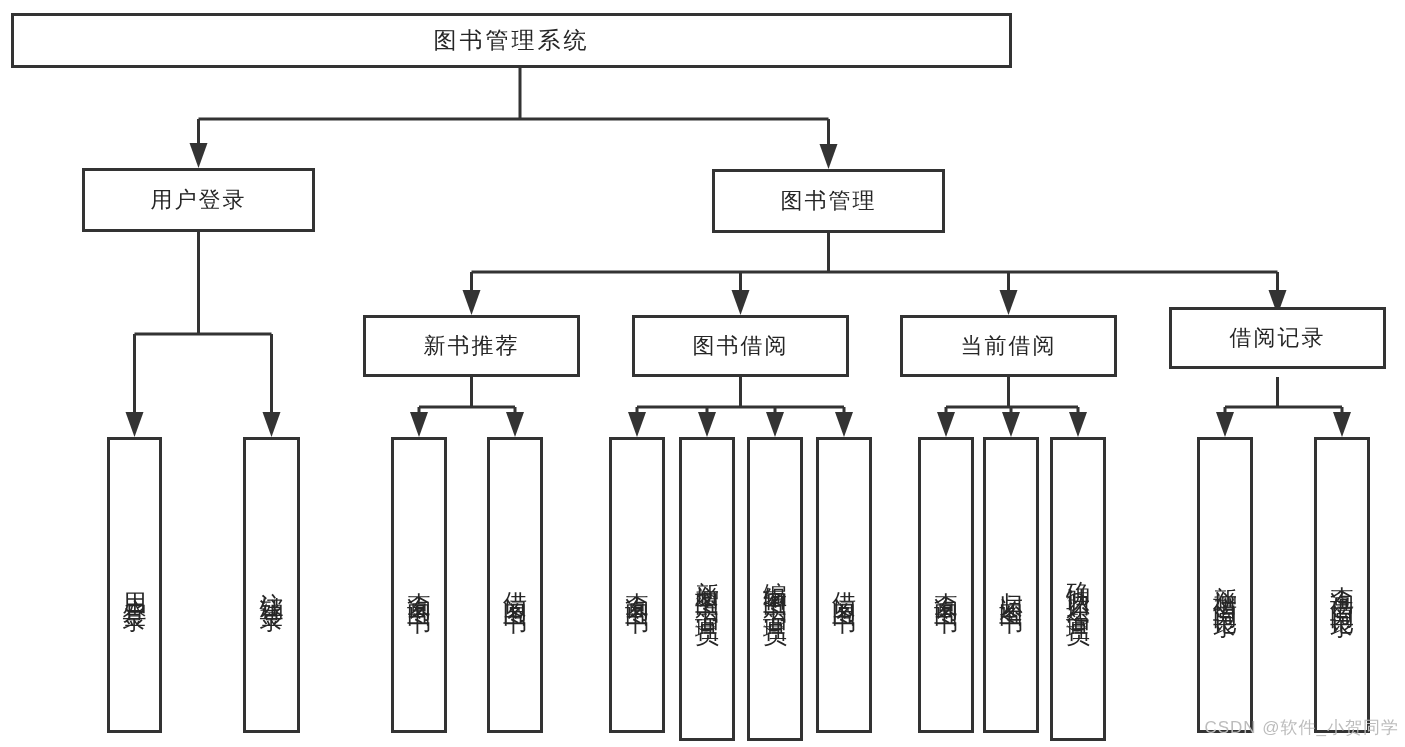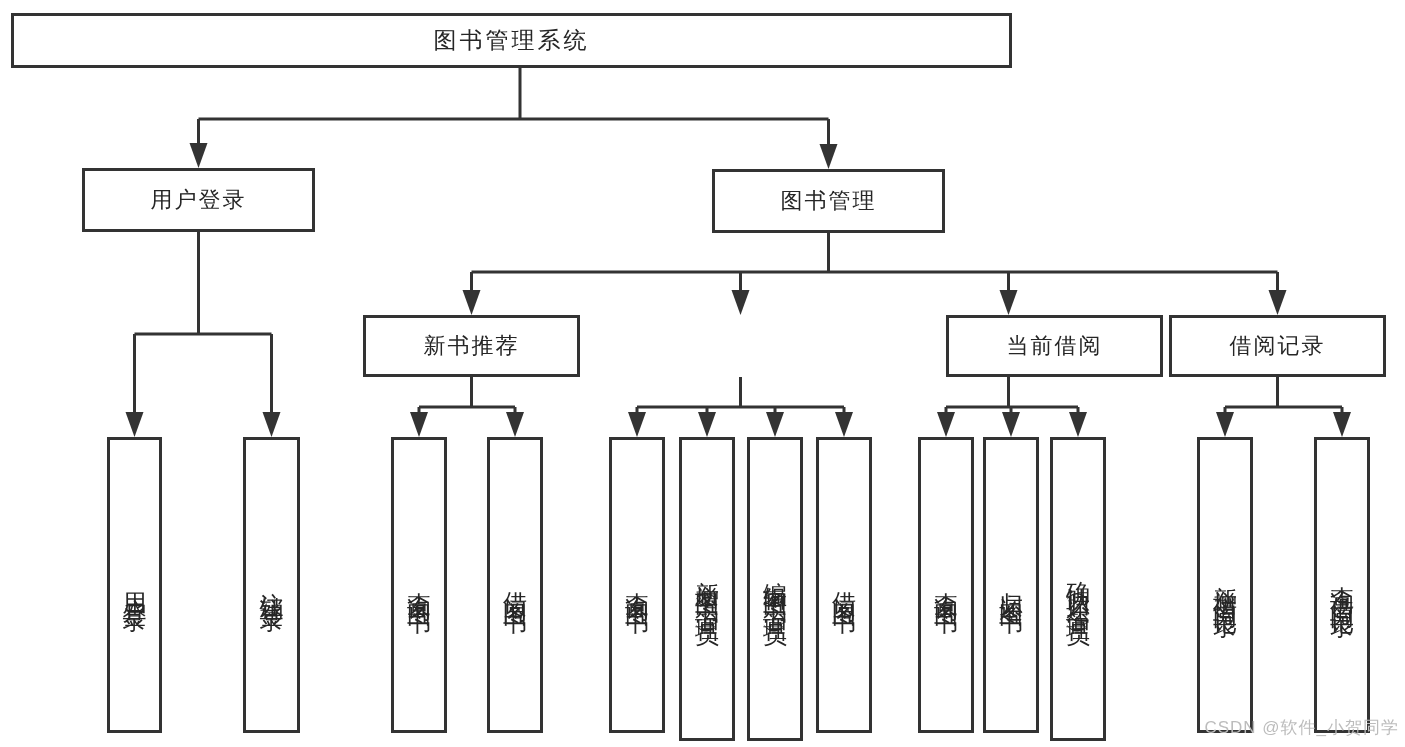--- a/index.html
+++ b/index.html
@@ -38,22 +38,22 @@
     color:#bcbcbc;
     z-index:3;
     white-space:nowrap;
   }
   
   #n-root       { left:11px;   top:13px;  width:1001px; height:55px; }
   #n-user-login { left:82px;   top:168px; width:233px;  height:64px; }
   #n-book-mgmt  { left:712px;  top:169px; width:233px;  height:64px; }
   #n-sec-0 { left:363px;  top:315px; width:217px; height:62px; }
   #n-sec-1 { left:632px;  top:315px; width:217px; height:62px; }
-  #n-sec-2 { left:946px;  top:315px; width:217px; height:62px; }
-  #n-sec-3 { left:1169px; top:315px; width:217px; height:62px;justify-content:center; }
+  #n-sec-2 { left:900px;  top:315px; width:217px; height:62px; }
+  #n-sec-3 { left:1169px; top:307px; width:217px; height:62px;justify-content:center; }
   .leaf { top:437px; height:296px; }
   .leaf-tall { top:437px; height:304px; }
   #l-ul-0 { left:107px;  width:55px; }
   #l-ul-1 { left:243px;  width:57px; }
   #l-nb-0 { left:391px;  width:56px; }
   #l-nb-1 { left:487px;  width:56px; }
   #l-bb-0 { left:609px;  width:56px; }
   #l-bb-1 { left:679px;  width:56px; }
   #l-bb-2 { left:747px;  width:56px; }
   #l-bb-3 { left:816px;  width:56px; }
@@ -111,20 +111,23 @@
   <div id="n-user-login" class="box h-box">
     <span>用户登录</span>
   </div>
   <div id="n-sec-0" class="box h-box">
     <span>新书推荐</span>
   </div>
 
   <div id="n-book-mgmt" class="box h-box">
     <span>图书管理</span>
   </div>
+  <div id="n-sec-1" class="box h-box">
+    <span>图书借阅</span>
+  </div>
   <div id="n-sec-2" class="box h-box">
     <span>当前借阅</span>
   </div>
   <div id="n-sec-3" class="box h-box">
     <span>借阅记录</span>
   </div>
 
   <div id="l-ul-0" class="box v-box leaf">
     <span>用户登录</span>
   </div>

